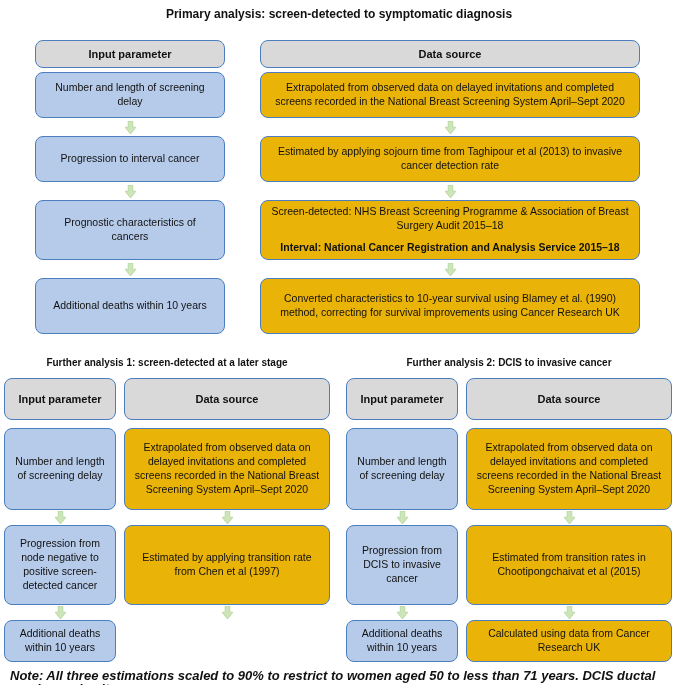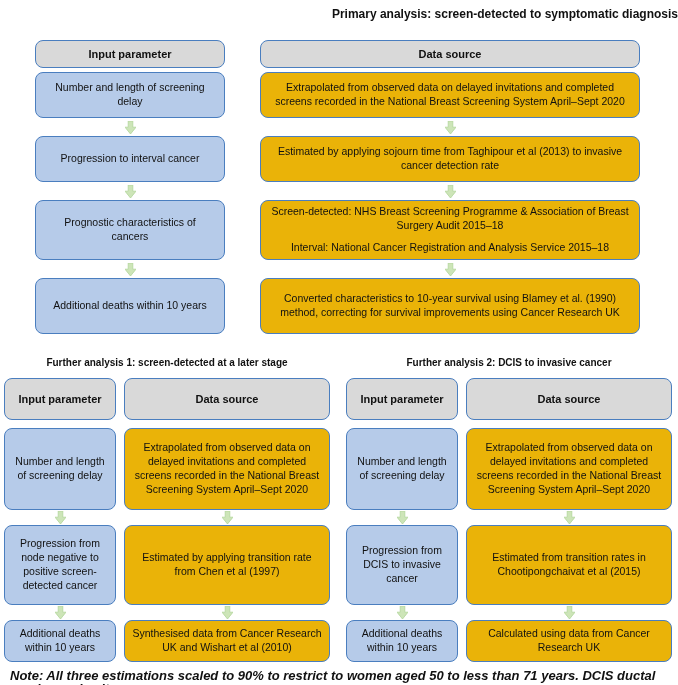--- a/index.html
+++ b/index.html
@@ -8,25 +8,25 @@
     font-family:"Liberation Sans",sans-serif;color:#111;background:#fff;overflow:hidden;
   }
   .box{
     box-sizing:border-box;border:1.6px solid #4a7ebf;border-radius:8px;
     display:flex;flex-direction:column;align-items:center;justify-content:center;
     text-align:center;font-size:10.5px;line-height:1.32;padding:3px 10px;
   }
   .hdr{background:#d9d9d9;font-weight:bold;font-size:11px;}
   .inp{background:#b6cbe9;}
   .src{background:#eab308;border-width:1.3px;}
-  .src .para + .para{margin-top:9px;}
+  .src .para + .para{margin-top:9px;font-weight:bold;}
 
   
   .primary{padding-top:7px;}
-  .p-title{font-size:12px;font-weight:bold;text-align:right;line-height:14px;margin-bottom:19px;}
+  .p-title{font-size:12px;font-weight:bold;text-align:center;line-height:14px;margin-bottom:19px;}
   .p-grid{padding-left:35px;}
   .p-row{display:grid;grid-template-columns:190px 380px;column-gap:35px;}
   .p-hdr-row .box{height:28px;}
   .p-row.h46 .box{height:46px;}
   .p-row.h60 .box{height:60px;}
   .p-row.h56 .box{height:56px;}
   .p-hdr-row{margin-bottom:4px;}
   .arrow-row{display:grid;align-items:center;justify-items:center;}
   .p-arrows{grid-template-columns:190px 380px;column-gap:35px;height:18px;}
 
@@ -149,21 +149,20 @@
         <svg class="arrow-icon" width="11" height="13" viewBox="0 0 11 13">
             <path d="M3.2 0 h4.6 v6.2 h3.2 L5.5 13 L0 6.2 h3.2 z" fill="#cde5b8" stroke="#b2d59b" stroke-width="0.8"></path>
           </svg>
         <svg class="arrow-icon" width="11" height="13" viewBox="0 0 11 13">
             <path d="M3.2 0 h4.6 v6.2 h3.2 L5.5 13 L0 6.2 h3.2 z" fill="#cde5b8" stroke="#b2d59b" stroke-width="0.8"></path>
           </svg>
       </div>
 
       <div class="fa-row h42">
         <div class="box inp">Additional deaths within 10 years</div>
-        <div class="box src">Synthesised data from Cancer Research UK and Wishart et al (2010)</div>
       </div>
     </div>
 
     <div class="fa">
       <div class="fa-title">Further analysis 2: DCIS to invasive cancer</div>
 
       <div class="fa-row fa-hdr-row">
         <div class="box hdr">Input parameter</div>
         <div class="box hdr">Data source</div>
       </div>

